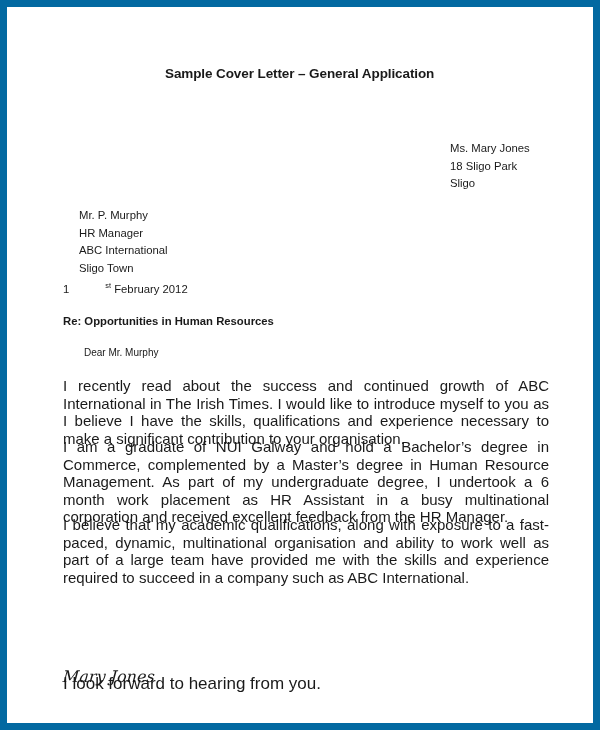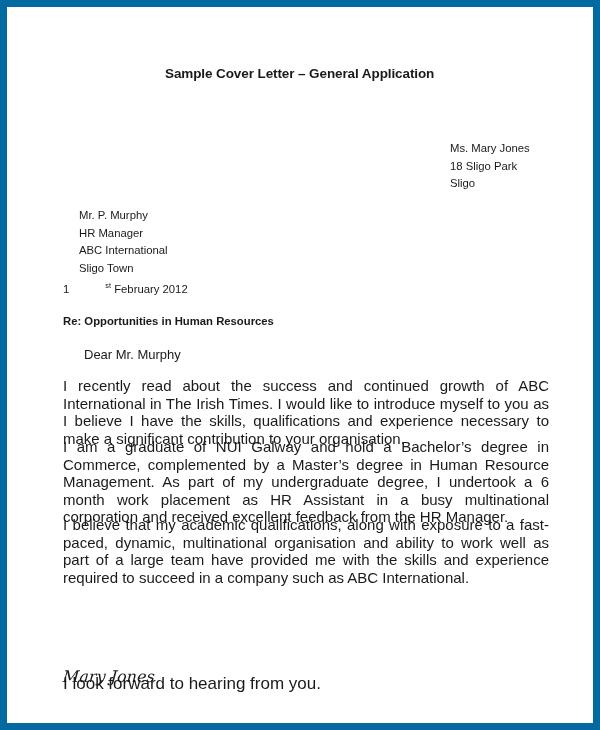--- a/index.html
+++ b/index.html
@@ -88,21 +88,21 @@
     font-weight: bold;
     color: #1a1a1a;
     white-space: nowrap;
   }
 
   
   .salutation {
     position: absolute;
     left: 0px;
     top: 340px;
-    font-size: 13px;
+    font-size: 10px;
     color: #1a1a1a;
     white-space: nowrap;
     padding-left: 21px;
   }
 
   
   .body-para {
     position: absolute;
     left: 0px;
     width: 486px;

